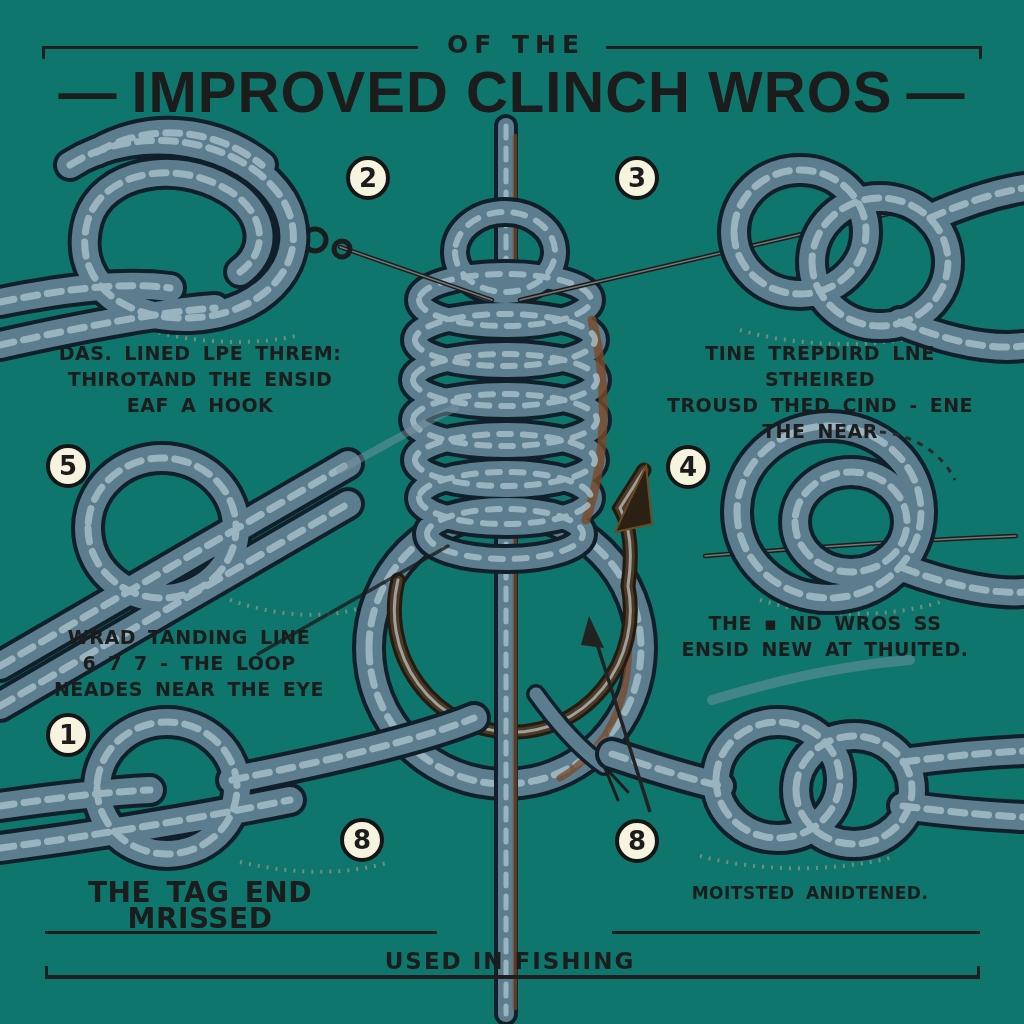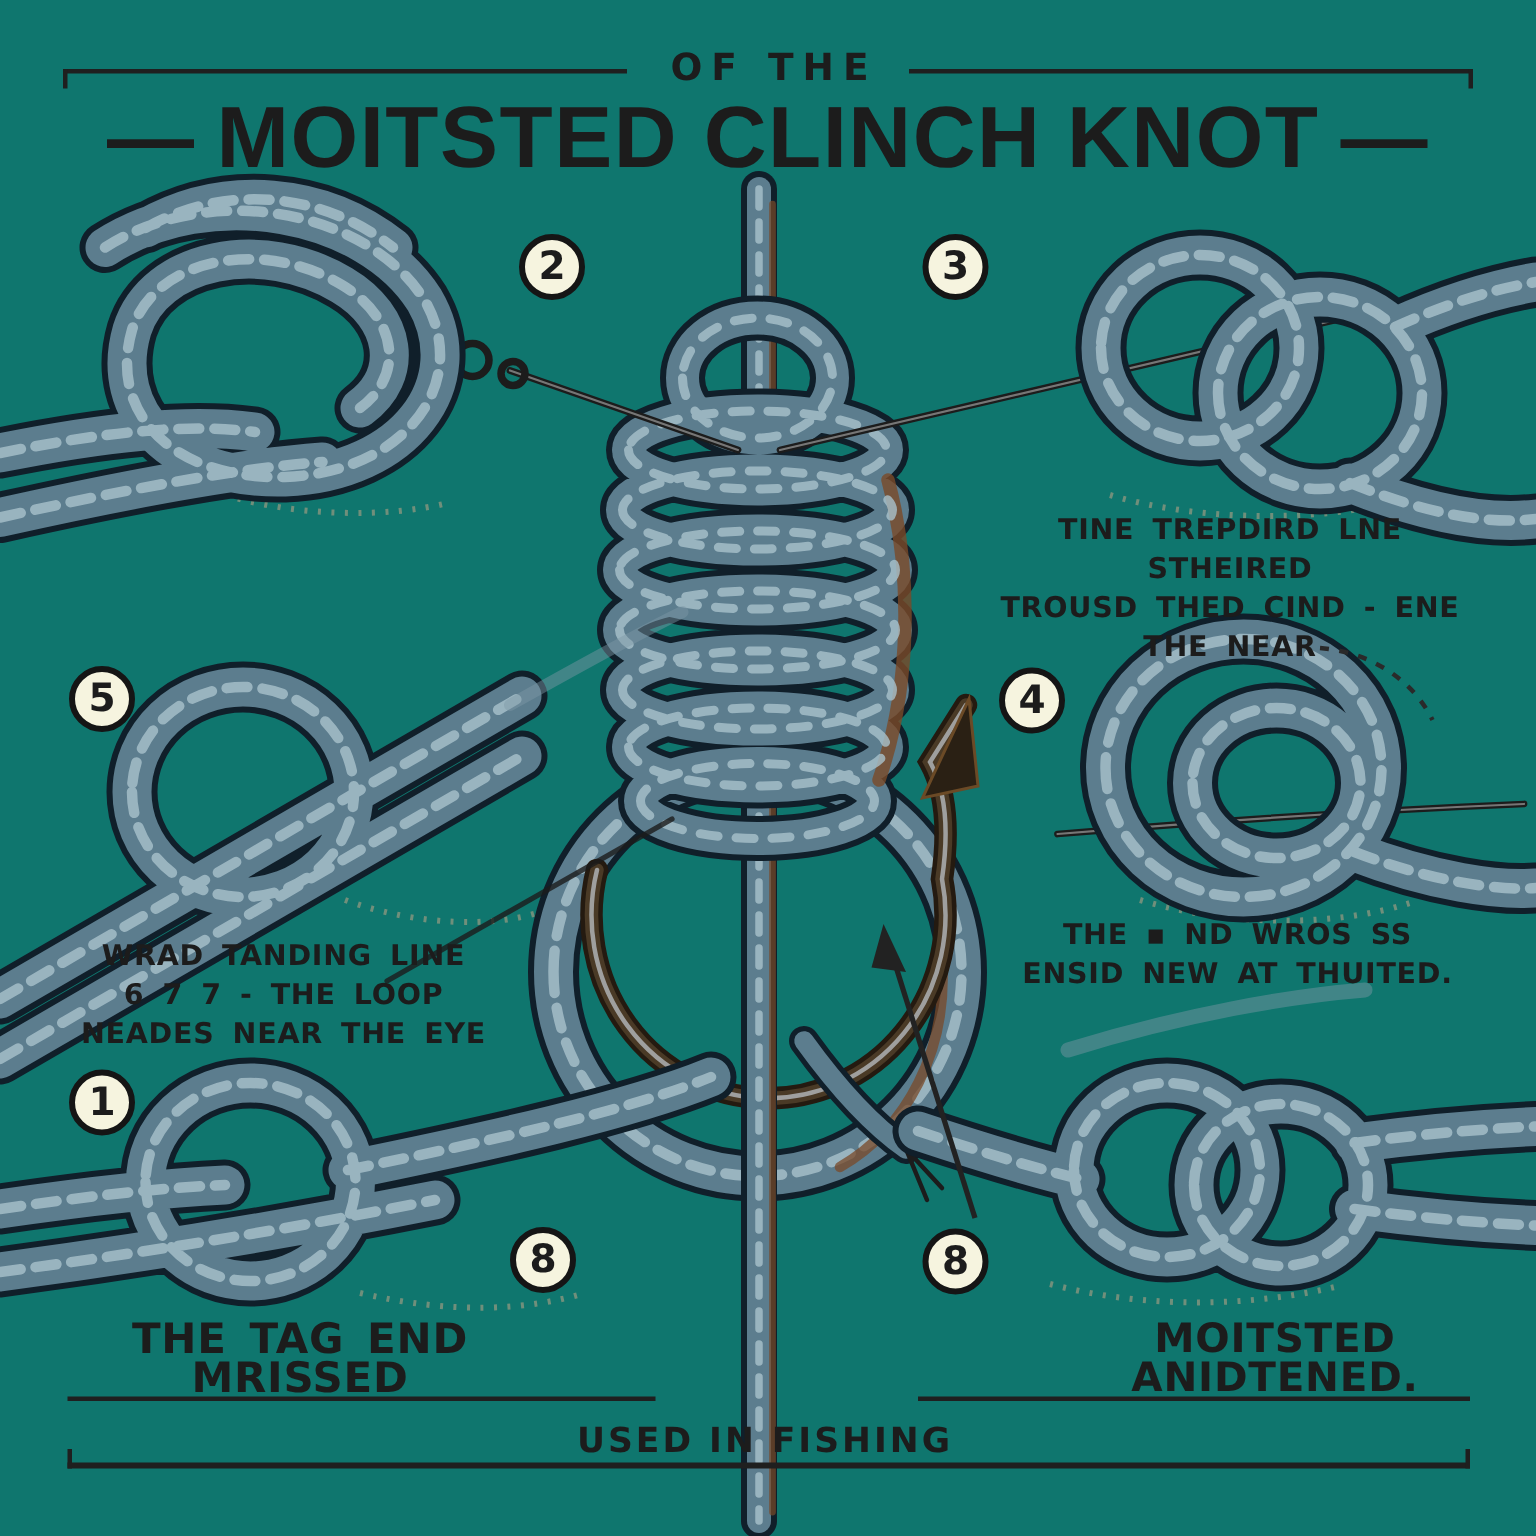--- a/index.html
+++ b/index.html
@@ -26,21 +26,21 @@
   }
   .title .dash{font-weight:800;margin:0 14px;}
   
   .caption{position:absolute;text-align:center;font-weight:bold;
     font-size:19px;line-height:26px;letter-spacing:.5px;word-spacing:5px;}
   .cap-tl{left:35px;top:340px;width:330px;}
   .cap-tr{left:645px;top:340px;width:350px;}
   .cap-ml{left:28px;top:624px;width:322px;}
   .cap-mr{left:660px;top:610px;width:330px;}
   .cap-bl{left:35px;top:880px;width:330px;font-size:28px;}
-  .cap-br{left:680px;top:880px;width:340px;font-size:27px;}
+  .cap-br{left:640px;top:880px;width:340px;font-size:17px;}
   .footer-caption{
     position:absolute;left:360px;top:948px;width:300px;text-align:center;
     font-size:23px;font-weight:bold;letter-spacing:2px;
   }
   
   .badge{
     position:absolute;width:44px;height:44px;border:4px solid #151515;
     border-radius:50%;background:#f6f4df;box-sizing:border-box;
     display:flex;align-items:center;justify-content:center;
     font-size:26px;font-weight:bold;transform:translate(-50%,-50%);
@@ -213,30 +213,35 @@
   <div class="frame-line" style="left:606px;top:46px;width:376px;height:3px;"></div>
   <div class="frame-line" style="left:42px;top:46px;width:3px;height:13px;"></div>
   <div class="frame-line" style="left:979px;top:46px;width:3px;height:13px;"></div>
   <div class="frame-line" style="left:45px;top:931px;width:392px;height:3px;"></div>
   <div class="frame-line" style="left:612px;top:931px;width:368px;height:3px;"></div>
   <div class="frame-line" style="left:45px;top:975px;width:935px;height:4px;"></div>
   <div class="frame-line" style="left:45px;top:966px;width:3px;height:13px;"></div>
   <div class="frame-line" style="left:977px;top:966px;width:3px;height:13px;"></div>
 
   <div class="topline-label">OF THE</div>
-  <h1 class="title"><span class="dash">—</span><span>MOITSTED CLINCH KNOT</span><span class="dash">—</span></h1>
+  <h1 class="title"><span class="dash">—</span><span>IMPROVED CLINCH WROS</span><span class="dash">—</span></h1>
 
   <div class="badge pos-b2">2</div>
   <div class="badge pos-b3">3</div>
   <div class="badge pos-b5">5</div>
   <div class="badge pos-b4">4</div>
   <div class="badge pos-b1">1</div>
   <div class="badge pos-b8a">8</div>
   <div class="badge pos-b8b">8</div>
 
+  <div class="caption cap-tl">
+    <div>DAS. LINED LPE THREM:</div>
+    <div>THIROTAND THE ENSID</div>
+    <div>EAF A HOOK</div>
+  </div>
   <div class="caption cap-tr">
     <div>TINE TREPDIRD LNE STHEIRED</div>
     <div>TROUSD THED CIND - ENE</div>
     <div>THE NEAR</div>
   </div>
   <div class="caption cap-ml">
     <div>WRAD TANDING LINE</div>
     <div>6 7 7 - THE LOOP</div>
     <div>NEADES NEAR THE EYE</div>
   </div>

